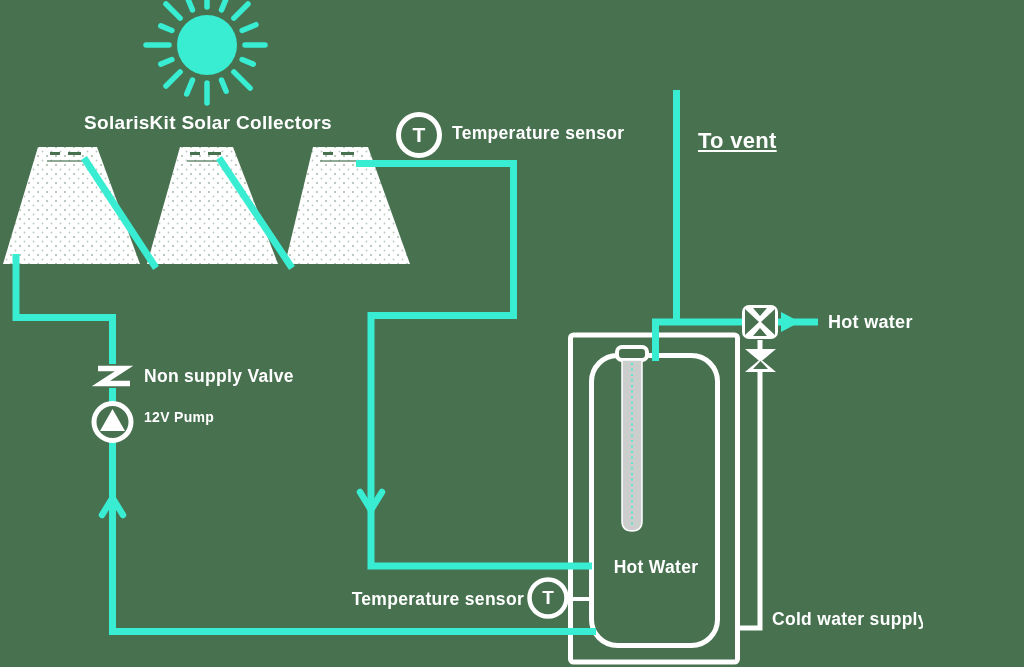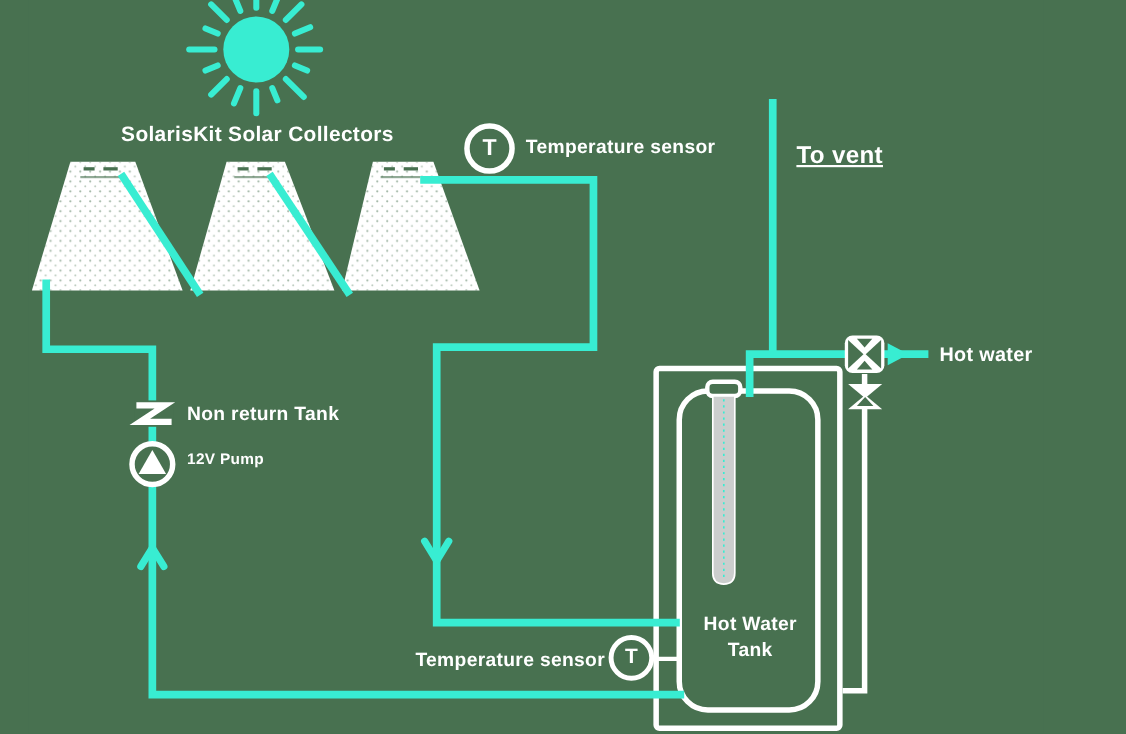--- a/index.html
+++ b/index.html
@@ -3,21 +3,21 @@
 <meta charset="utf-8">
 <style>
   :root{
     --bg:#487150;
     --accent:#38EDD2;
     --line:#FFFFFF;
   }
   html,body{margin:0;padding:0;background:var(--bg);}
   .stage{
     position:relative;width:923px;height:667px;background:var(--bg);
-    overflow:hidden;font-family:"Liberation Sans",sans-serif;margin-left:26px;
+    overflow:hidden;font-family:"Liberation Sans",sans-serif;
   }
   .stage svg{position:absolute;left:0;top:0;}
   .lbl{
     position:absolute;color:var(--line);font-weight:bold;white-space:nowrap;
     letter-spacing:.3px;line-height:1.25;
   }
   .lbl.center{text-align:center;}
   .lbl.right{text-align:right;}
   .tletter{
     position:absolute;width:40px;height:40px;line-height:40px;text-align:center;
@@ -141,28 +141,28 @@
 </svg>
 
 <div class="lbl center" style="left:80px;top:111px;width:256px;font-size:19px;">SolarisKit Solar Collectors</div>
 
 <div class="lbl" style="left:452px;top:123px;font-size:17.5px;">Temperature sensor</div>
 
 <div class="lbl" style="left:698px;top:127px;font-size:22px;text-decoration:underline;">To vent</div>
 
 <div class="lbl" style="left:828px;top:311px;font-size:18px;">Hot water</div>
 
-<div class="lbl" style="left:144px;top:366px;font-size:17.5px;">Non return Tank</div>
+<div class="lbl" style="left:144px;top:366px;font-size:17.5px;">Non supply Valve</div>
 
 <div class="lbl" style="left:144px;top:409px;font-size:14px;">12V Pump</div>
 
 <div class="lbl center" style="left:576px;top:556px;width:160px;font-size:17.5px;line-height:23px;">
   <div>Hot Water</div>
-  <div>Tank</div>
 </div>
 
 <div class="lbl right" style="left:328px;top:589px;width:196px;font-size:17.5px;">Temperature sensor</div>
 
+<div class="lbl" style="left:772px;top:609px;font-size:17.5px;">Cold water supply</div>
 
 <span class="tletter" style="left:399px;top:115px;">T</span>
 <span class="tletter" style="left:528px;top:578px;font-size:19px;">T</span>
 
 </div>
 
 </body></html>

